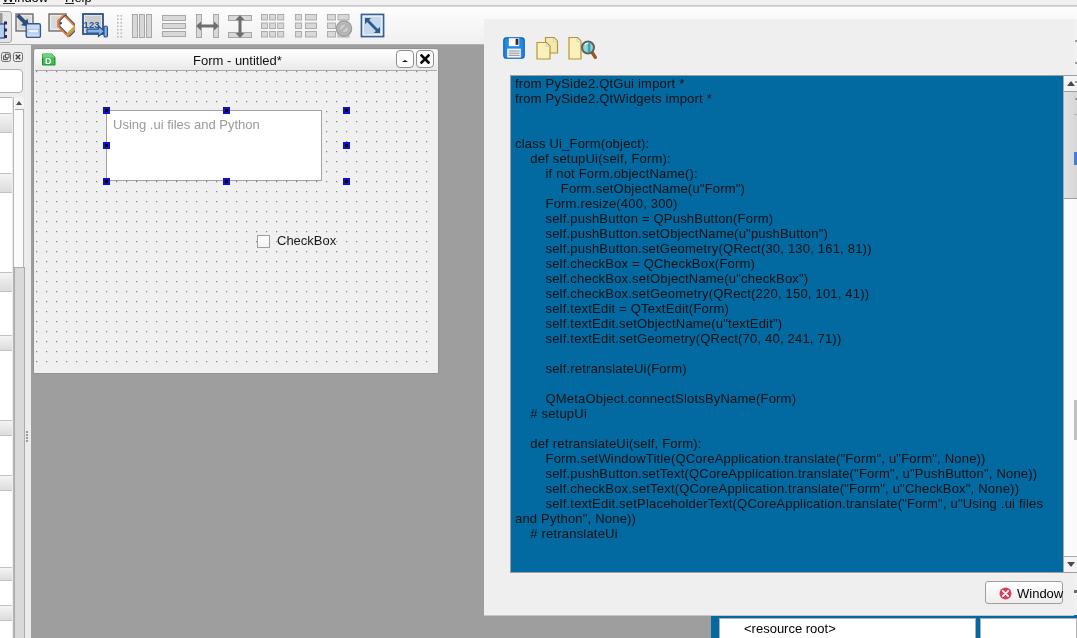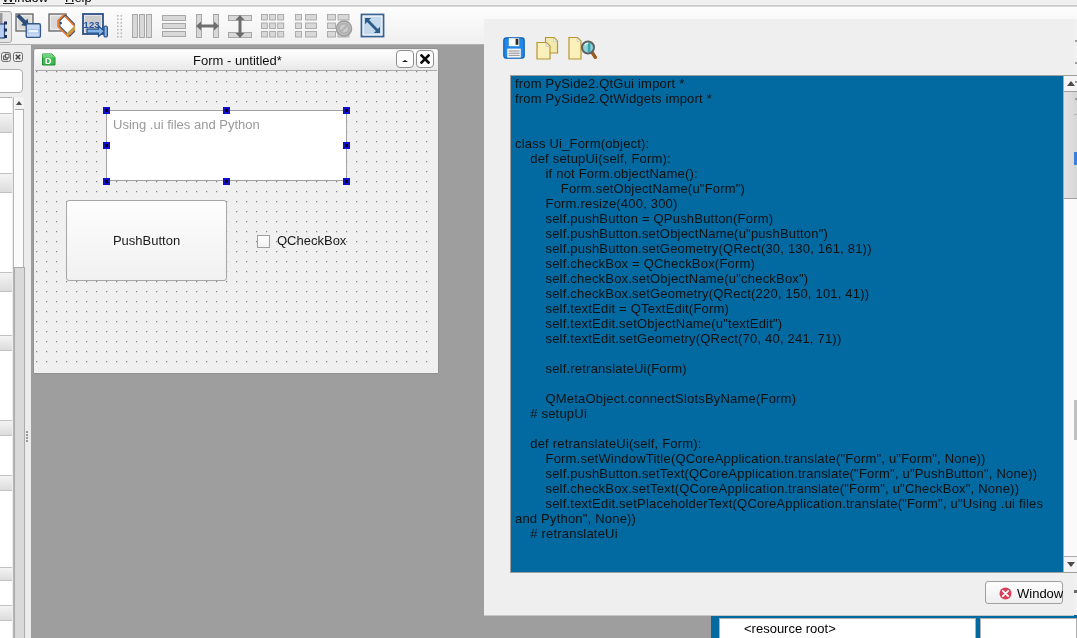--- a/index.html
+++ b/index.html
@@ -29,21 +29,21 @@
   #formwin{left:33px;top:48px;width:406px;height:326px;
       background:#f0f0f0;border:1px solid #929292;border-radius:3px 3px 0 0;box-sizing:border-box;}
   #ftitle{position:absolute;left:1px;top:1px;width:402px;height:20px;
       background:linear-gradient(#ffffff,#e9e9e9);
       border-bottom:1px solid #ababab;}
   #fclient{position:absolute;left:2px;top:22px;width:400px;height:300px;
       background-color:#f0f0f0;}
   .mdibtn{position:absolute;top:1px;width:18px;height:18px;background:#fbfbfb;
       border:1px solid #8f8f8f;border-radius:4px;box-sizing:border-box;}
   
-  #tedit{position:absolute;left:70px;top:39px;width:241px;height:71px;
+  #tedit{position:absolute;left:70px;top:39px;width:216px;height:71px;
       background:#fff;border:1px solid #a2a2a2;box-sizing:border-box;}
   #tedit span{position:absolute;left:6px;top:6px;font-size:13px;color:#9a9a9a;line-height:15px;}
   .hnd{position:absolute;width:7px;height:7px;background:#000;
       border:2px solid #0f0fd0;box-sizing:border-box;}
   #pbtn{position:absolute;left:30px;top:129px;width:161px;height:81px;
       background:linear-gradient(#fdfdfd,#f1f1f1);
       border:1px solid #a6a6a6;border-radius:3px;box-sizing:border-box;
       text-align:center;line-height:79px;font-size:13px;color:#1a1a1a;}
   #cbox{position:absolute;left:221px;top:164px;width:13px;height:13px;
       background:linear-gradient(#fff,#f2f2f2);border:1px solid #9f9f9f;box-sizing:border-box;}
@@ -265,23 +265,22 @@
         <defs>
           <pattern id="dg" x="10" y="10" width="10" height="10" patternUnits="userSpaceOnUse">
             <rect width="1.25" height="1.25" fill="#85858a"></rect>
           </pattern>
         </defs>
         <rect width="400" height="300" fill="url(#dg)"></rect>
       </svg>
       <div id="tedit">
         <span>Using .ui files and Python</span>
       </div>
-      <div id="pbtn">PushButton</div>
       <div id="cbox"></div>
-      <div id="cboxlbl">QCheckBox</div>
+      <div id="cboxlbl">CheckBox</div>
       <div class="hnd" style="left:67px;top:36px;"></div>
       <div class="hnd" style="left:187px;top:36px;"></div>
       <div class="hnd" style="left:307px;top:36px;"></div>
       <div class="hnd" style="left:67px;top:71px;"></div>
       <div class="hnd" style="left:307px;top:71px;"></div>
       <div class="hnd" style="left:67px;top:107px;"></div>
       <div class="hnd" style="left:187px;top:107px;"></div>
       <div class="hnd" style="left:307px;top:107px;"></div>
     </div>
   </div>

